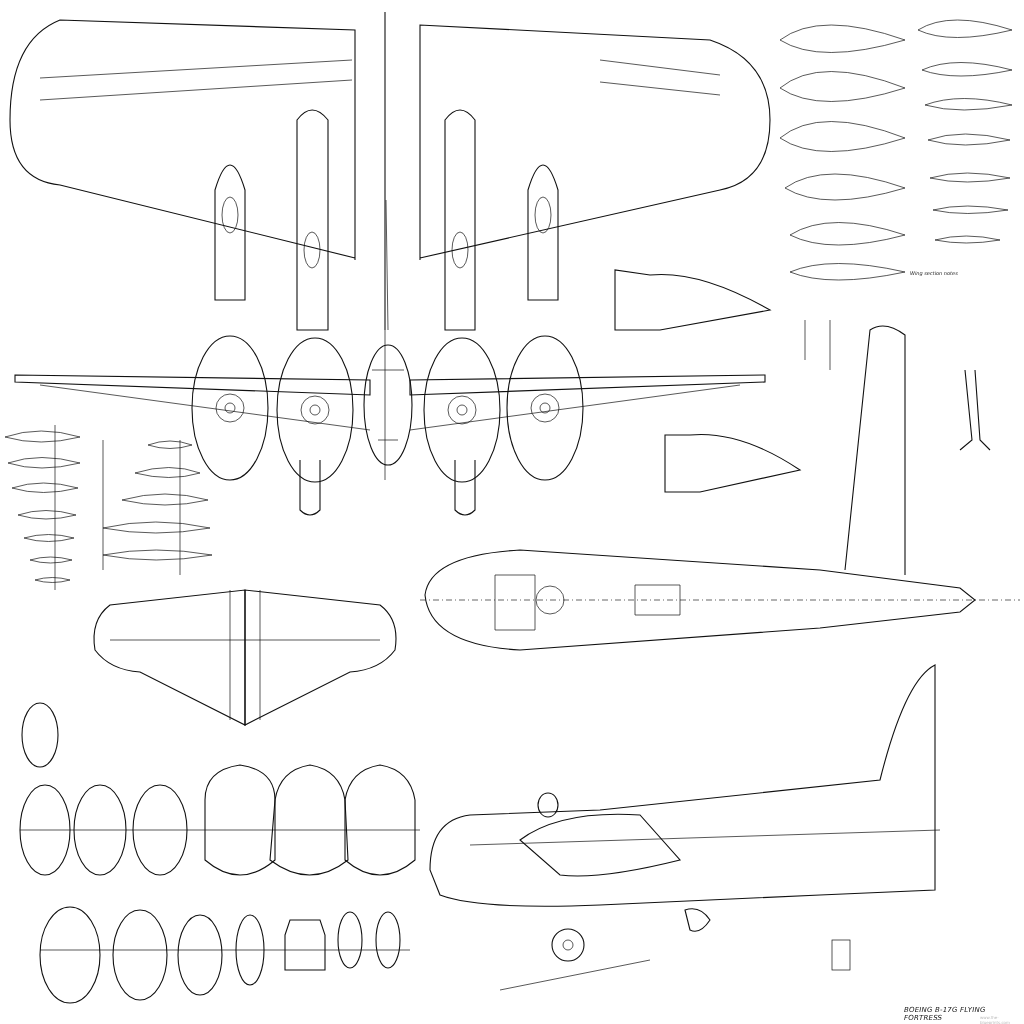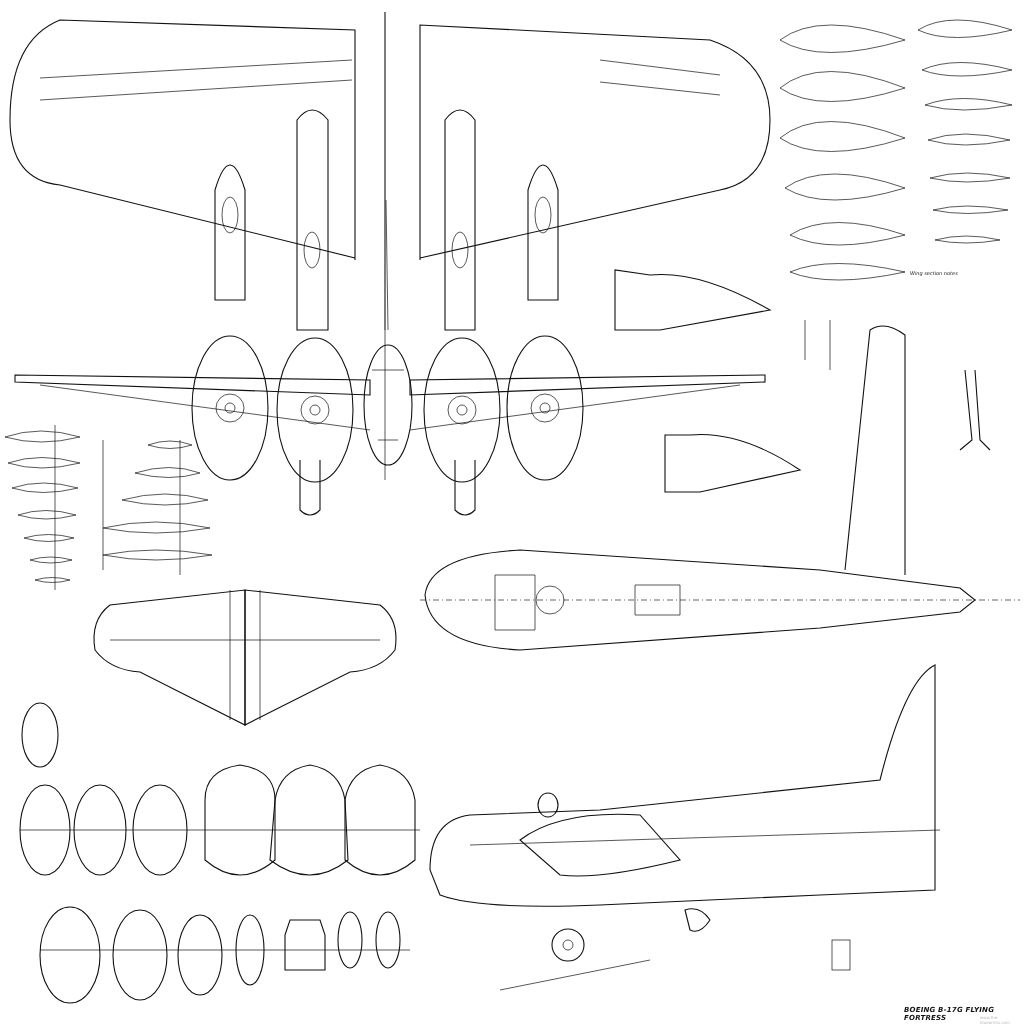--- a/index.html
+++ b/index.html
@@ -2,21 +2,21 @@
 <html><head>
 <meta charset="utf-8">
 <style>
   html, body { margin: 0; padding: 0; background: #ffffff; }
   body { width: 1024px; height: 1024px; overflow: hidden; position: relative; font-family: "DejaVu Sans", sans-serif; }
   svg { position: absolute; left: 0; top: 0; }
   .ln { fill: none; stroke: #111; stroke-width: 1.1; }
   .th { fill: none; stroke: #111; stroke-width: 0.7; }
   .dash { fill: none; stroke: #222; stroke-width: 0.7; stroke-dasharray: 6 3 1 3; }
   .lbl { font-family: "DejaVu Sans", sans-serif; font-size: 5px; font-style: italic; fill: #222; }
-  .title { position: absolute; left: 904px; top: 1006px; font-family: "DejaVu Sans", sans-serif; font-size: 7px; font-style: italic; font-weight: bold; color: #111; letter-spacing: 0.2px; }
+  .title { position: absolute; left: 904px; top: 1006px; font-family: "DejaVu Sans", sans-serif; font-size: 7px; font-style: italic; font-weight: normal; color: #111; letter-spacing: 0.2px; }
   .wm { position: absolute; left: 980px; top: 1015px; font-family: "DejaVu Sans", sans-serif; font-size: 4px; color: #bbb; }
 </style>
 </head>
 <body>
 
 <svg width="1024" height="1024" viewBox="0 0 1024 1024">
 
   <g>
     <line class="ln" x1="385" y1="12" x2="385" y2="330"></line>
 

